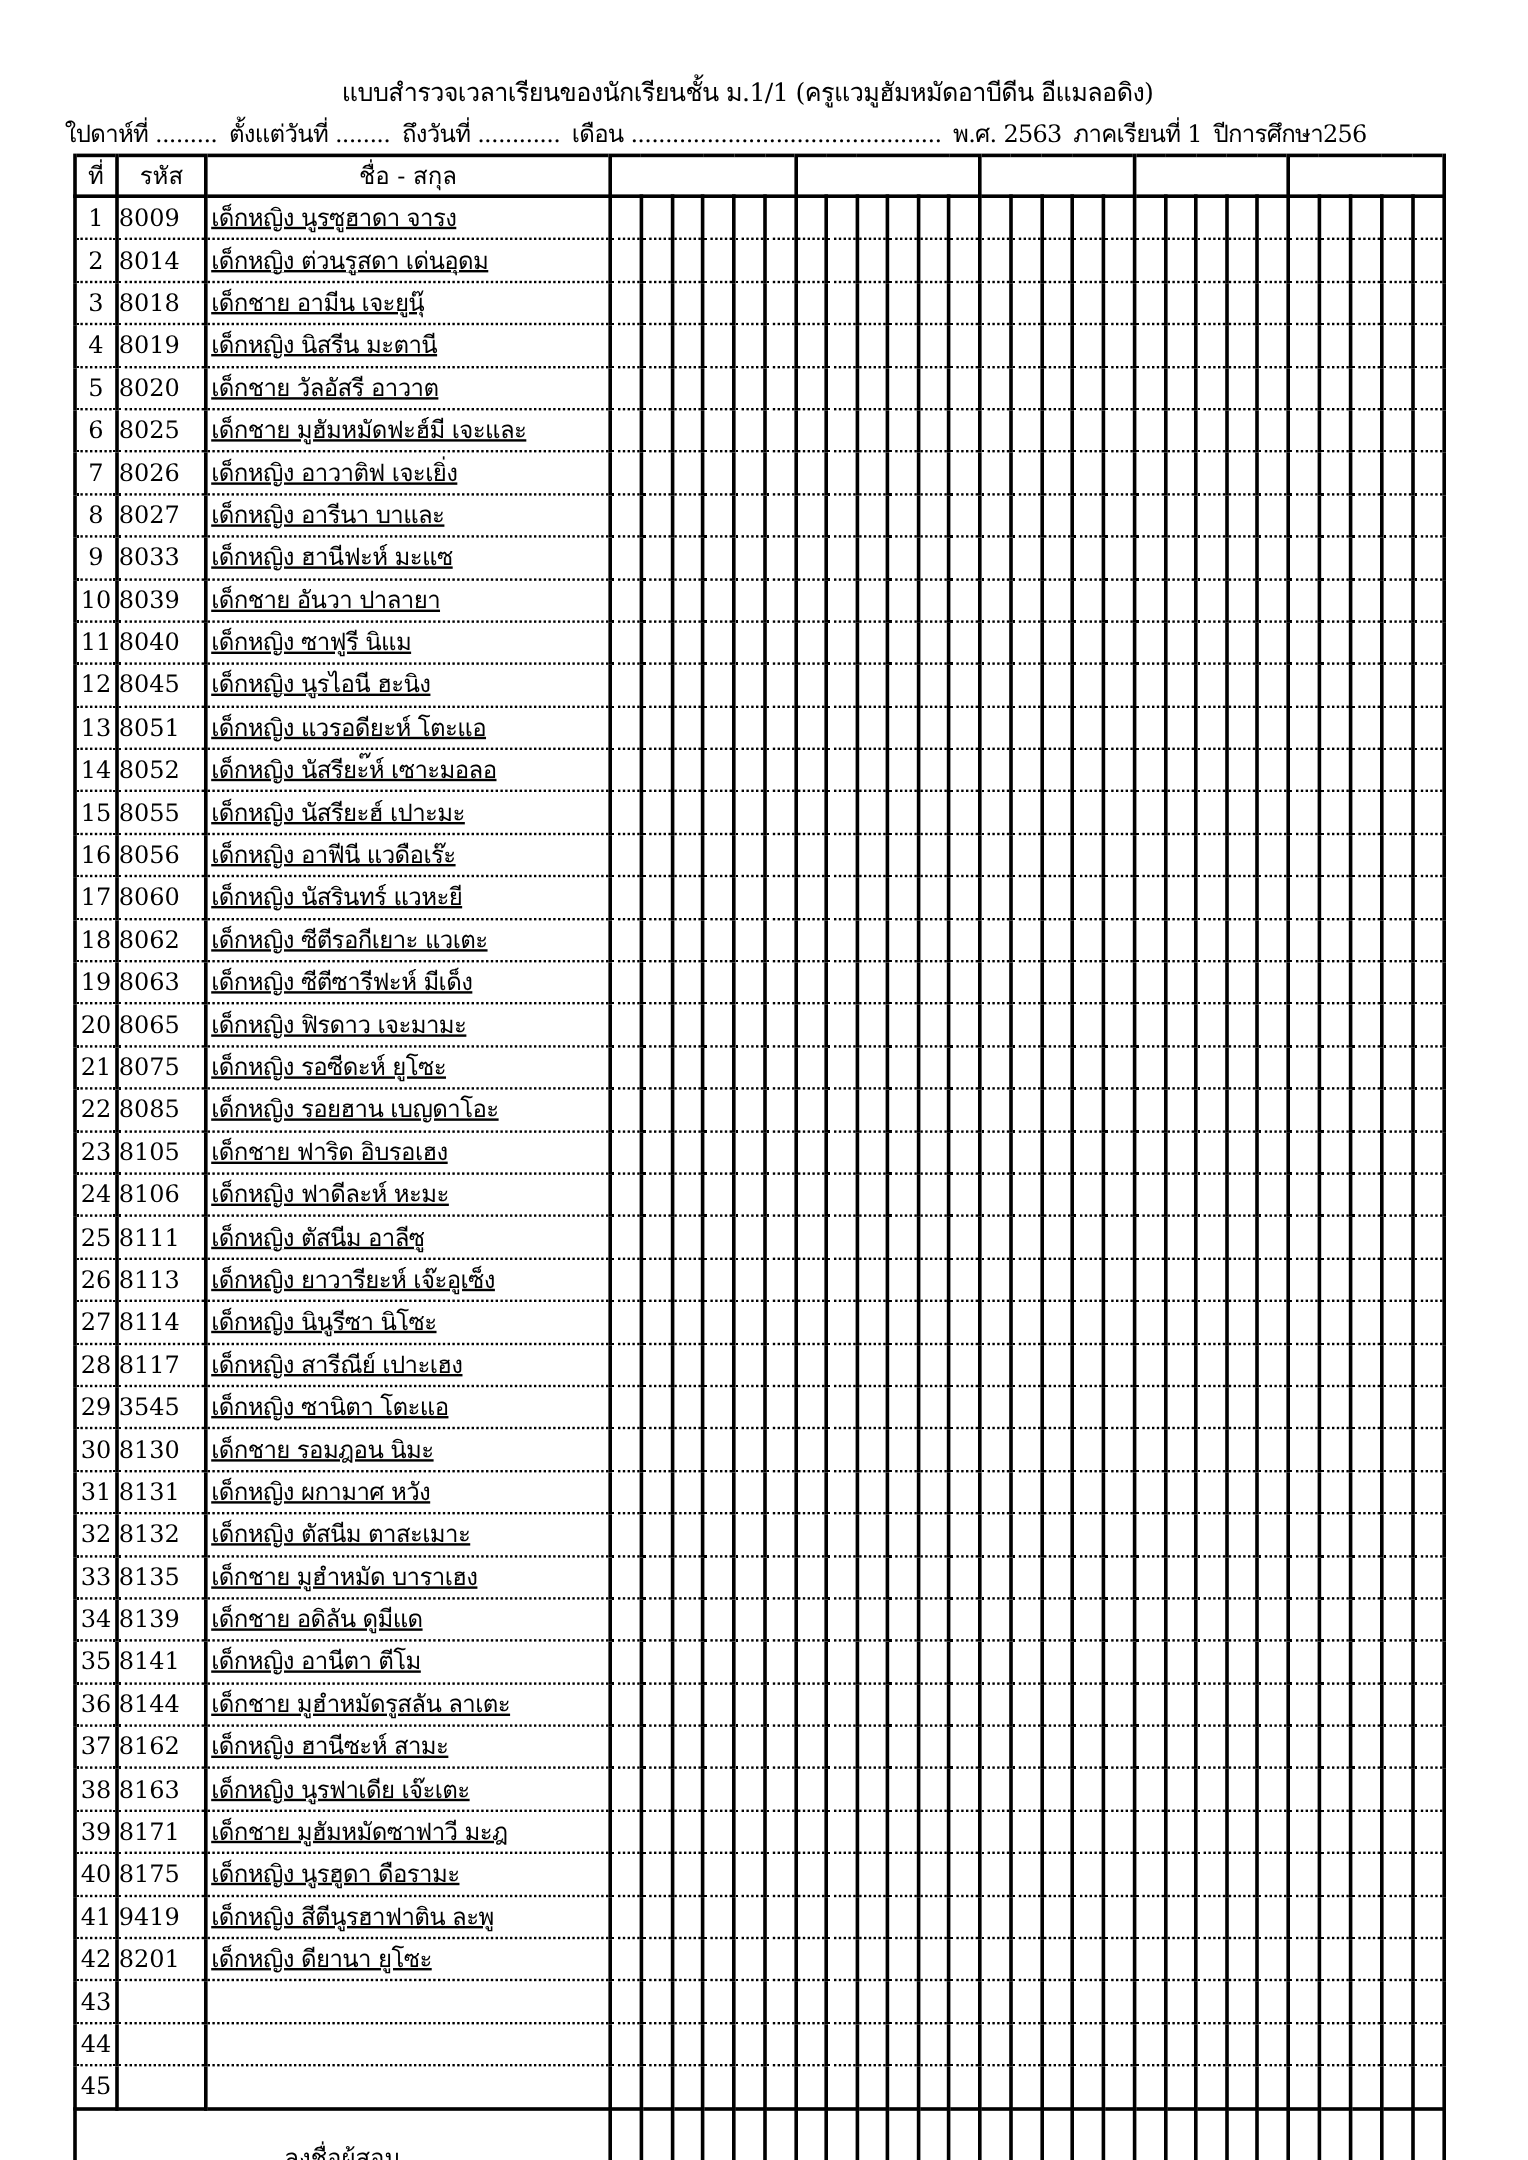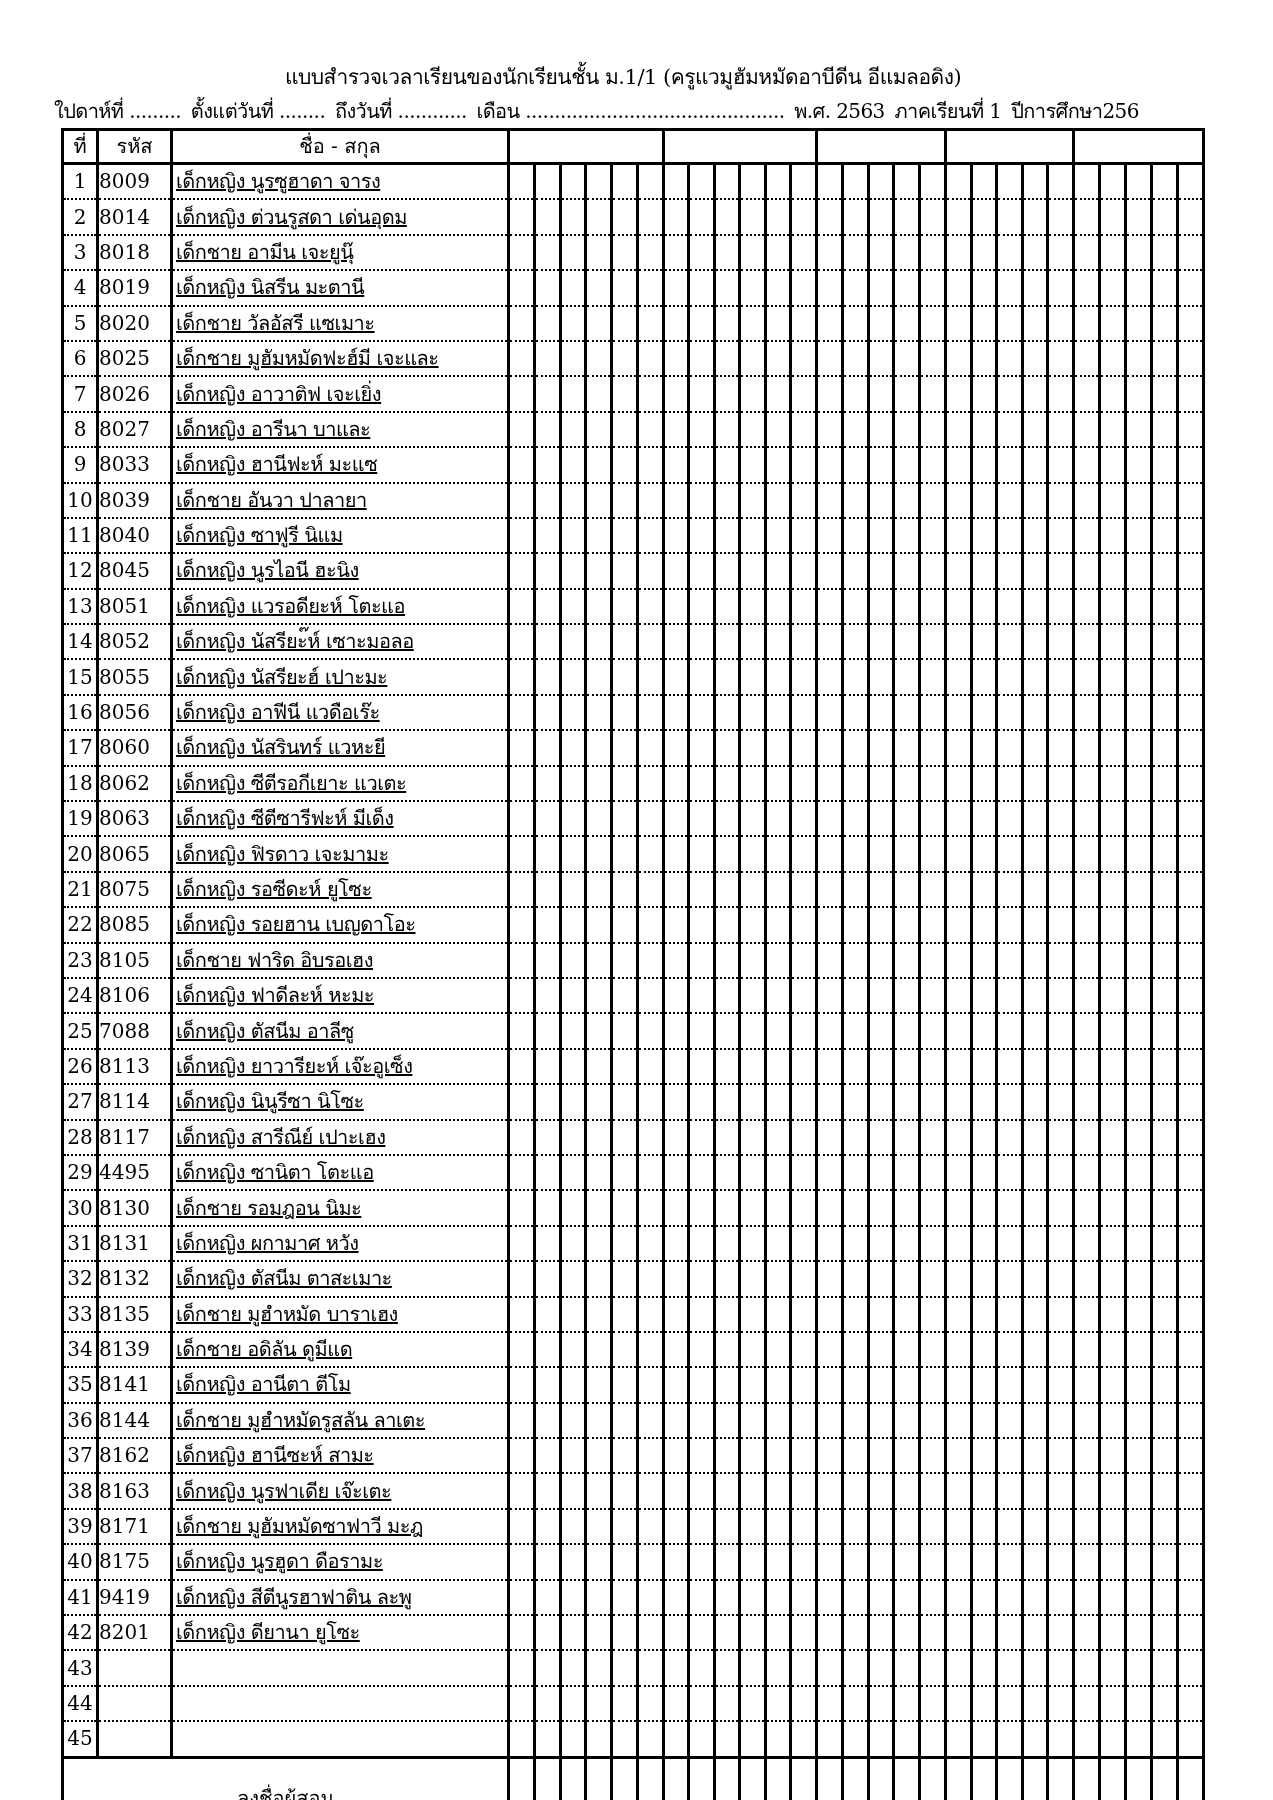--- a/index.html
+++ b/index.html
@@ -204,21 +204,21 @@
         <td class="sub"></td>
         <td class="sub"></td>
         <td class="sub"></td>
         <td class="sub"></td>
         <td class="sub"></td>
         <td class="sub"></td>
       </tr>
       <tr class="row">
         <td class="seq">5</td>
         <td class="code">8020</td>
-        <td class="name">เด็กชาย วัลอัสรี  แซเมาะ</td>
+        <td class="name">เด็กชาย วัลอัสรี  อาวาต</td>
         <td class="sub"></td>
         <td class="sub"></td>
         <td class="sub"></td>
         <td class="sub"></td>
         <td class="sub"></td>
         <td class="sub"></td>
         <td class="sub"></td>
         <td class="sub"></td>
         <td class="sub"></td>
         <td class="sub"></td>
@@ -843,21 +843,21 @@
         <td class="sub"></td>
         <td class="sub"></td>
         <td class="sub"></td>
         <td class="sub"></td>
         <td class="sub"></td>
         <td class="sub"></td>
         <td class="sub"></td>
       </tr>
       <tr class="row">
         <td class="seq">25</td>
-        <td class="code">7088</td>
+        <td class="code">8111</td>
         <td class="name">เด็กหญิง ตัสนีม  อาลีซู</td>
         <td class="sub"></td>
         <td class="sub"></td>
         <td class="sub"></td>
         <td class="sub"></td>
         <td class="sub"></td>
         <td class="sub"></td>
         <td class="sub"></td>
         <td class="sub"></td>
         <td class="sub"></td>
@@ -971,21 +971,21 @@
         <td class="sub"></td>
         <td class="sub"></td>
         <td class="sub"></td>
         <td class="sub"></td>
         <td class="sub"></td>
         <td class="sub"></td>
         <td class="sub"></td>
       </tr>
       <tr class="row">
         <td class="seq">29</td>
-        <td class="code">4495</td>
+        <td class="code">3545</td>
         <td class="name">เด็กหญิง ซานิตา  โตะแอ</td>
         <td class="sub"></td>
         <td class="sub"></td>
         <td class="sub"></td>
         <td class="sub"></td>
         <td class="sub"></td>
         <td class="sub"></td>
         <td class="sub"></td>
         <td class="sub"></td>
         <td class="sub"></td>

